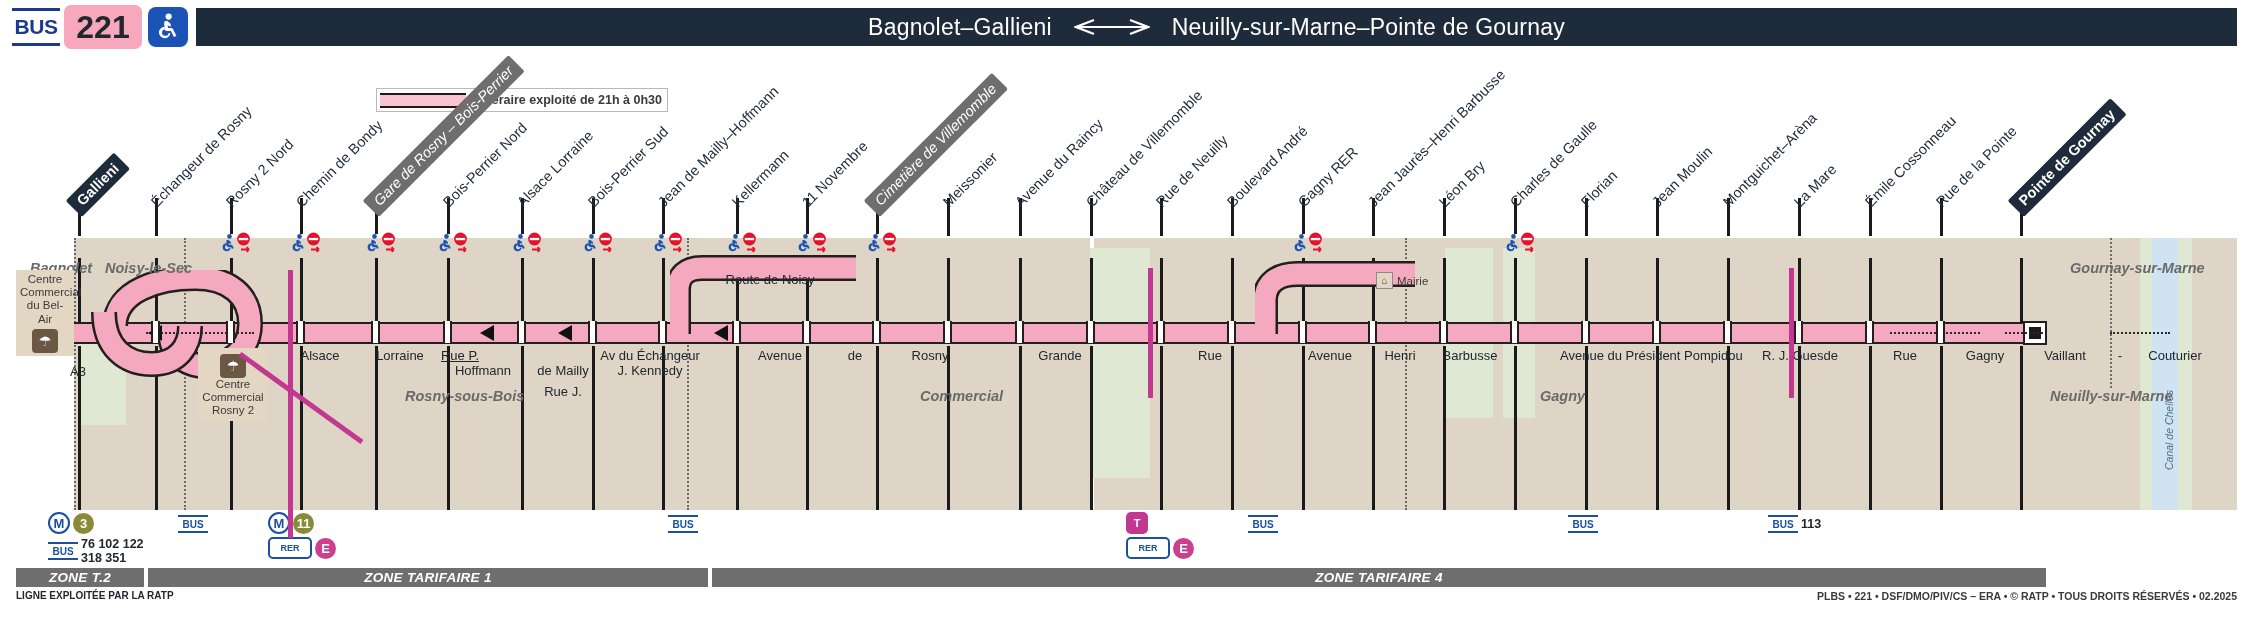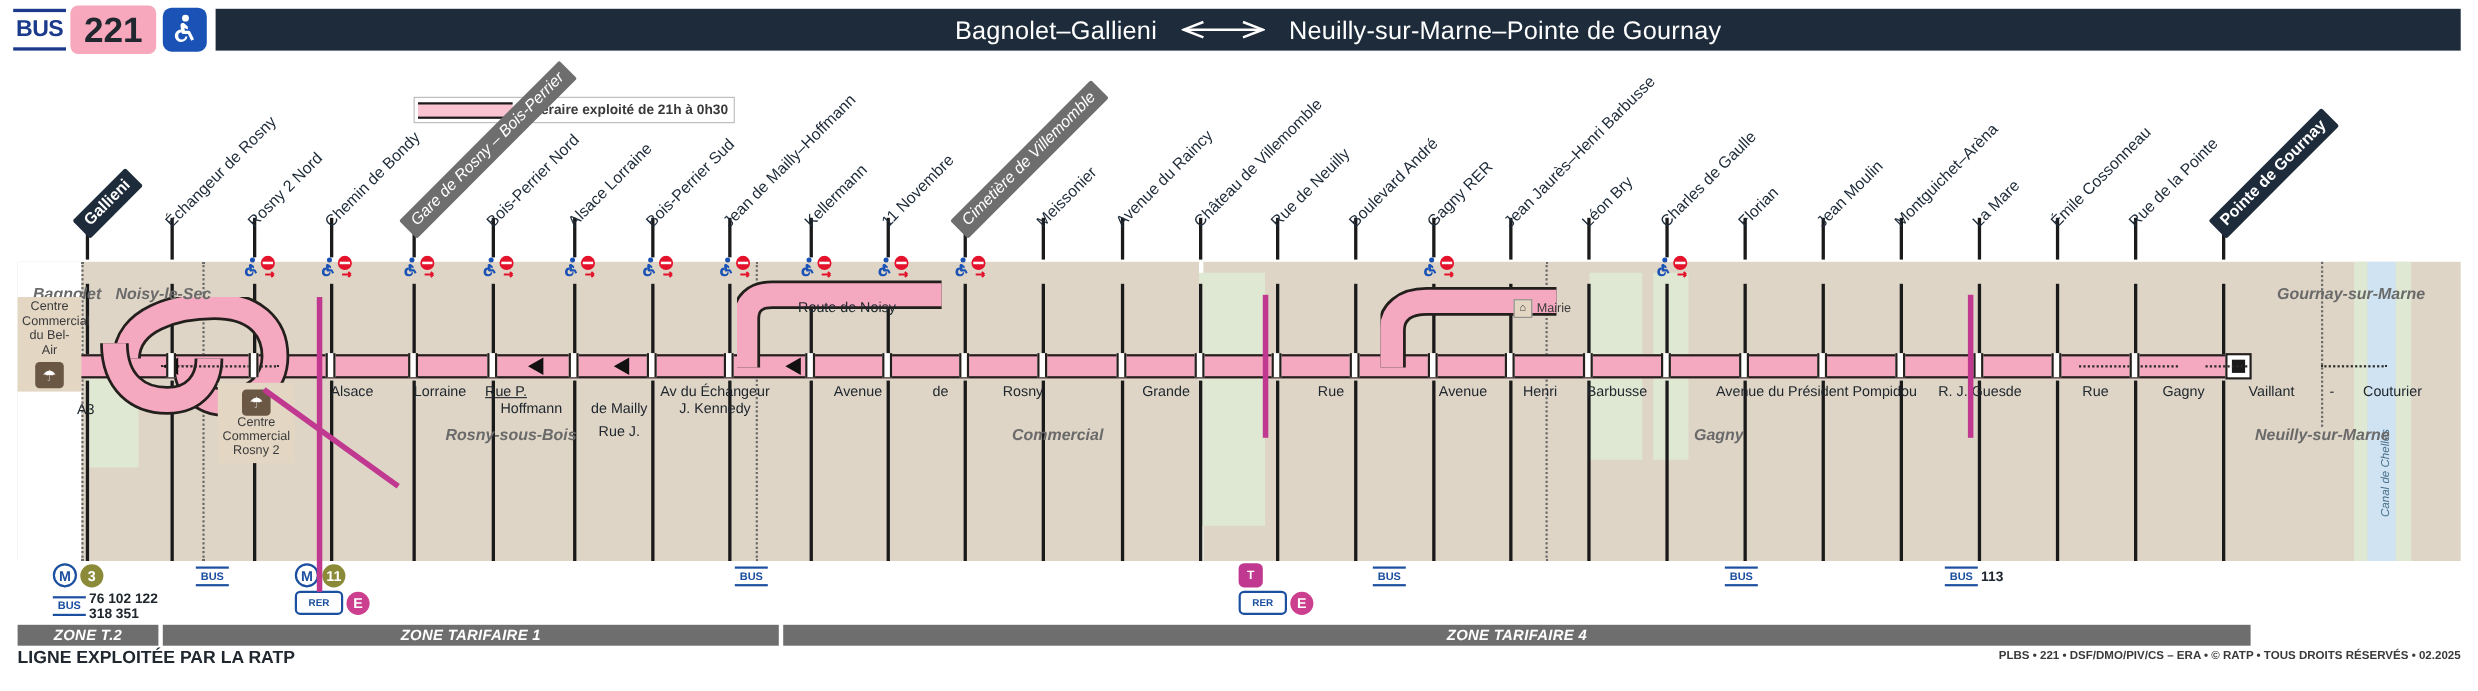--- a/index.html
+++ b/index.html
@@ -110,21 +110,21 @@
   .mairie { position:absolute; display:flex; align-items:center; gap:4px;
       font-size:11.5px; color:#3b3b3b; }
   .mairie .mk { width:17px; height:17px; background:#e3d7c4; border:1.5px solid #8a8a8a;
       display:flex; align-items:center; justify-content:center; font-size:10px; }
 
   
   #zonebar { position:absolute; left:16px; top:568px; width:2221px; height:19px; }
   .zseg { position:absolute; height:19px; background:#6e6e6e; color:#fff;
       font-size:13.5px; font-style:italic; font-weight:bold;
       display:flex; align-items:center; justify-content:center; letter-spacing:.3px; }
-  #ratpline { position:absolute; left:16px; top:590px; font-size:16px;
+  #ratpline { position:absolute; left:16px; top:590px; font-size:10px;
       font-weight:bold; color:#20272e; }
   #credits { position:absolute; right:16px; top:590px; font-size:10.5px;
       font-weight:bold; color:#3a3a3a; }
 
   
   .green { position:absolute; background:#dfe8d2; }
   .water { position:absolute; background:#cfe3f2; }
   .waterlbl { position:absolute; font-size:10.5px; font-style:italic; color:#4a6f8a;
       transform:rotate(-90deg); transform-origin:left top; white-space:nowrap; }
   .dashline { position:absolute; border-left:2px dotted #6a6a6a; }

